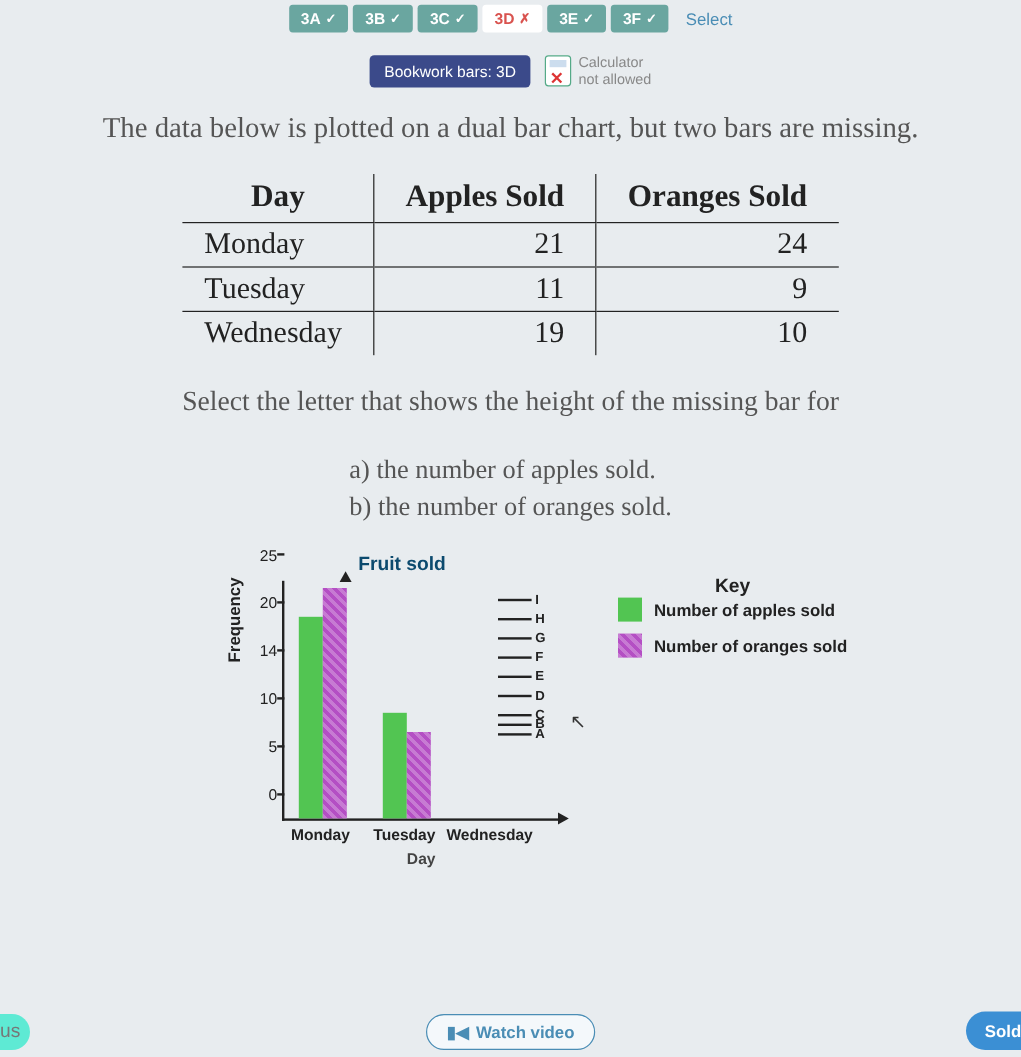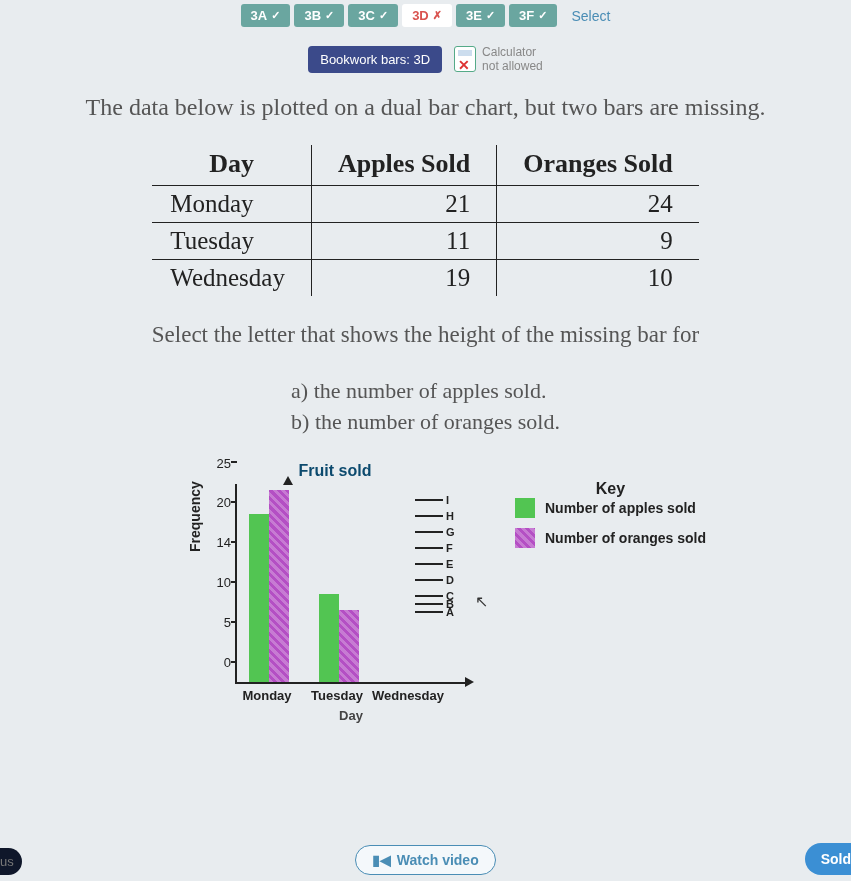--- a/index.html
+++ b/index.html
@@ -152,22 +152,22 @@
   .footer {
     position:absolute; bottom:6px; left:0; right:0;
     display:flex; align-items:center; justify-content:center;
   }
   .watch-btn {
     border:1.5px solid #4a8db5; color:#4a8db5; background:#f4f8fb;
     padding:6px 16px; border-radius:18px; font-size:14px; font-weight:bold;
     display:flex; align-items:center; gap:6px;
   }
   .prev-pill {
-    position:absolute; left:0; bottom:6px; background:#0f172a; color:#777;
-    padding:6px 8px 6px 0; border-radius:0 16px 16px 0; font-size:13px;
+    position:absolute; left:0; bottom:6px; background:#5eead4; color:#777;
+    padding:6px 8px 6px 0; border-radius:0 16px 16px 0; font-size:16px;
   }
   .answer-pill {
     position:absolute; right:0; bottom:6px; background:#3b8fd4; color:#fff;
     padding:8px 0 8px 16px; border-radius:18px 0 0 18px; font-size:14px; font-weight:bold;
   }
 </style>
 </head>
 <body>
 
 <div class="nav-tabs">

